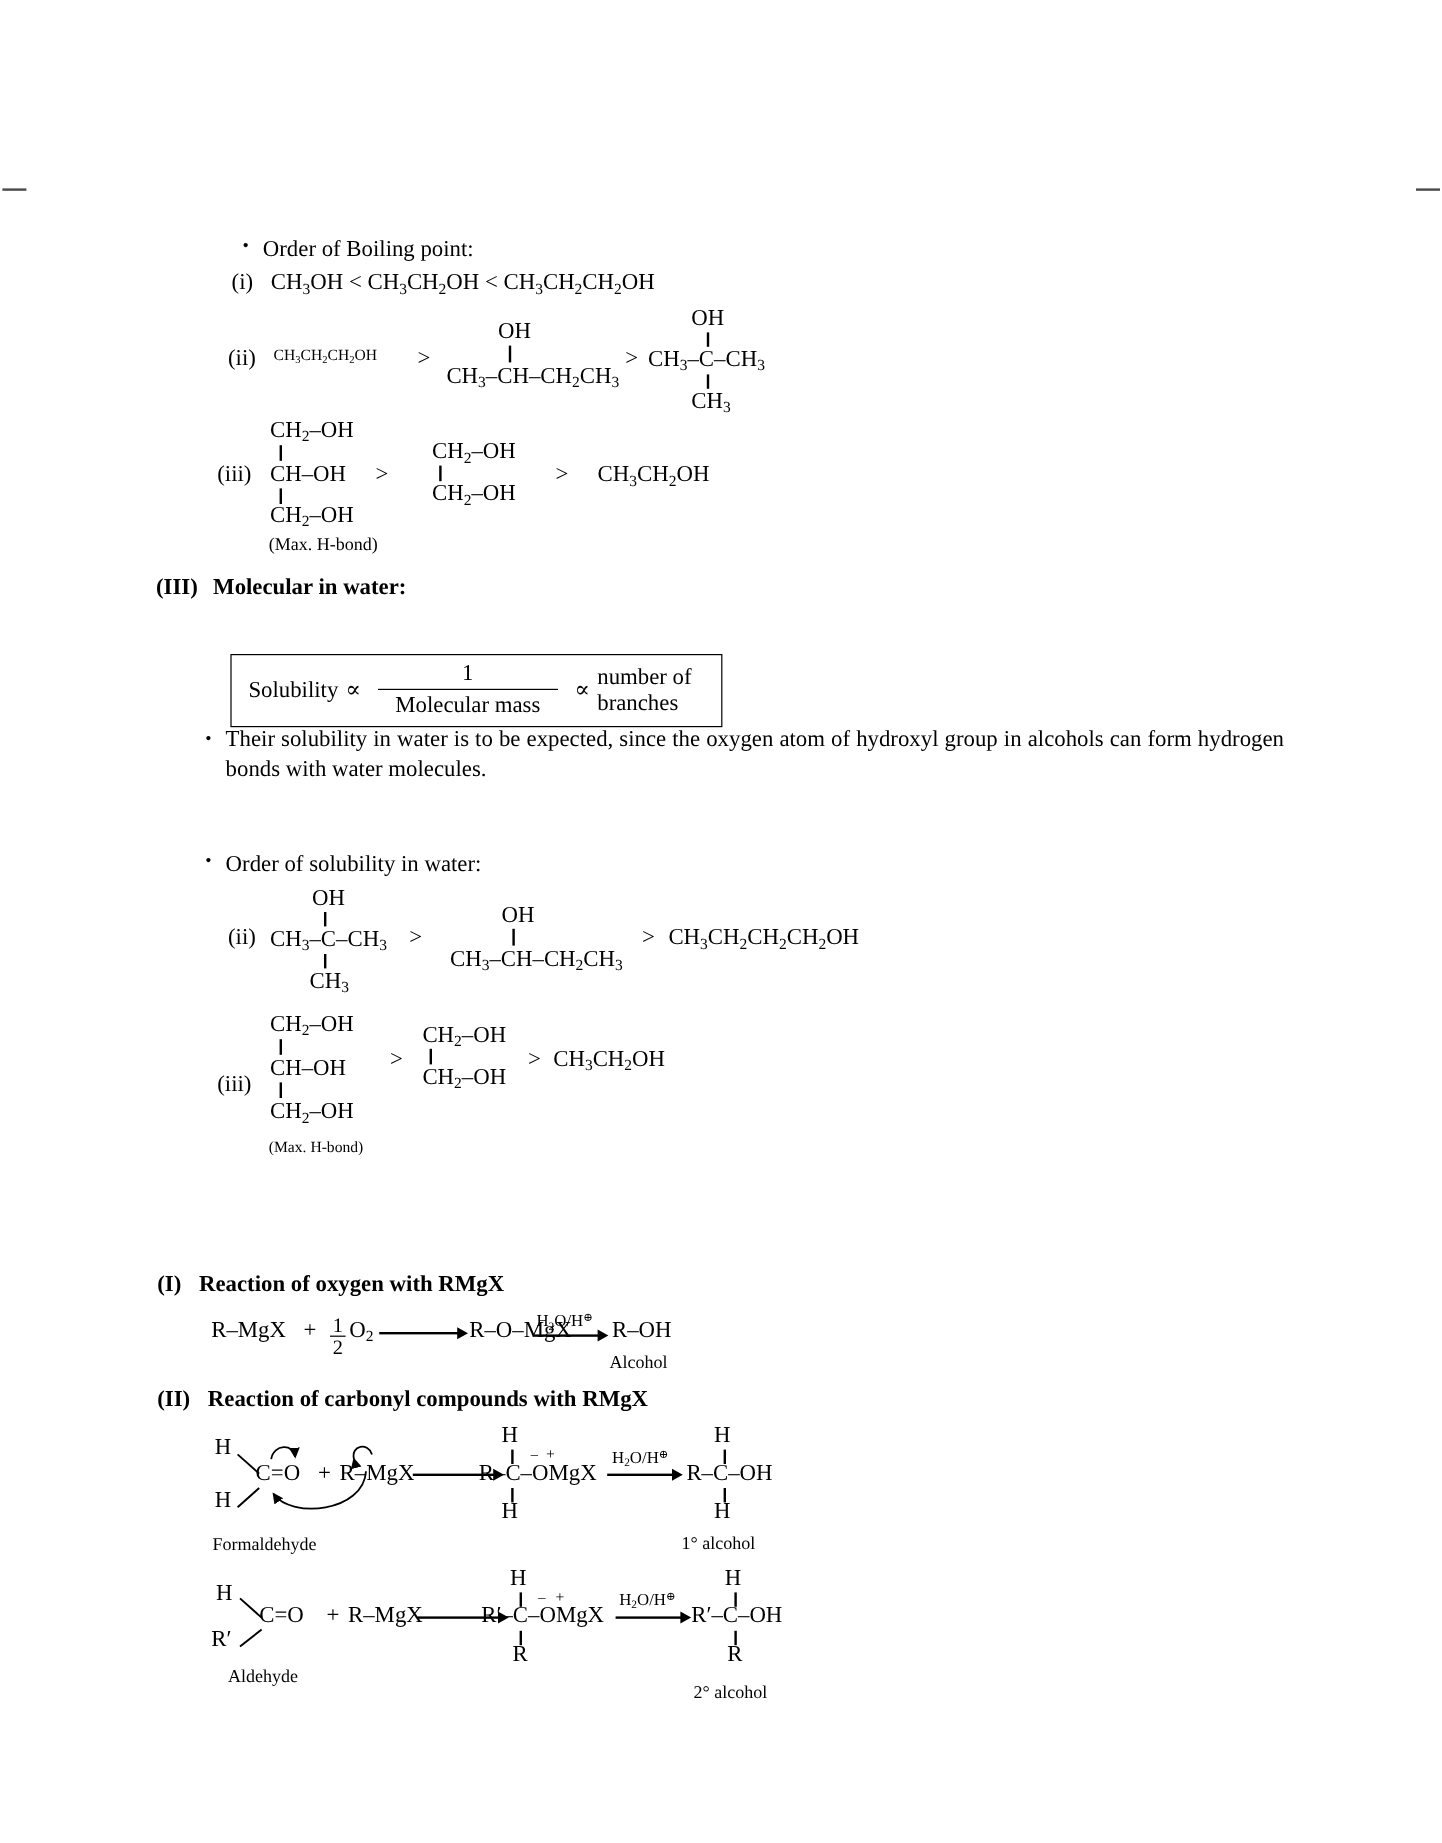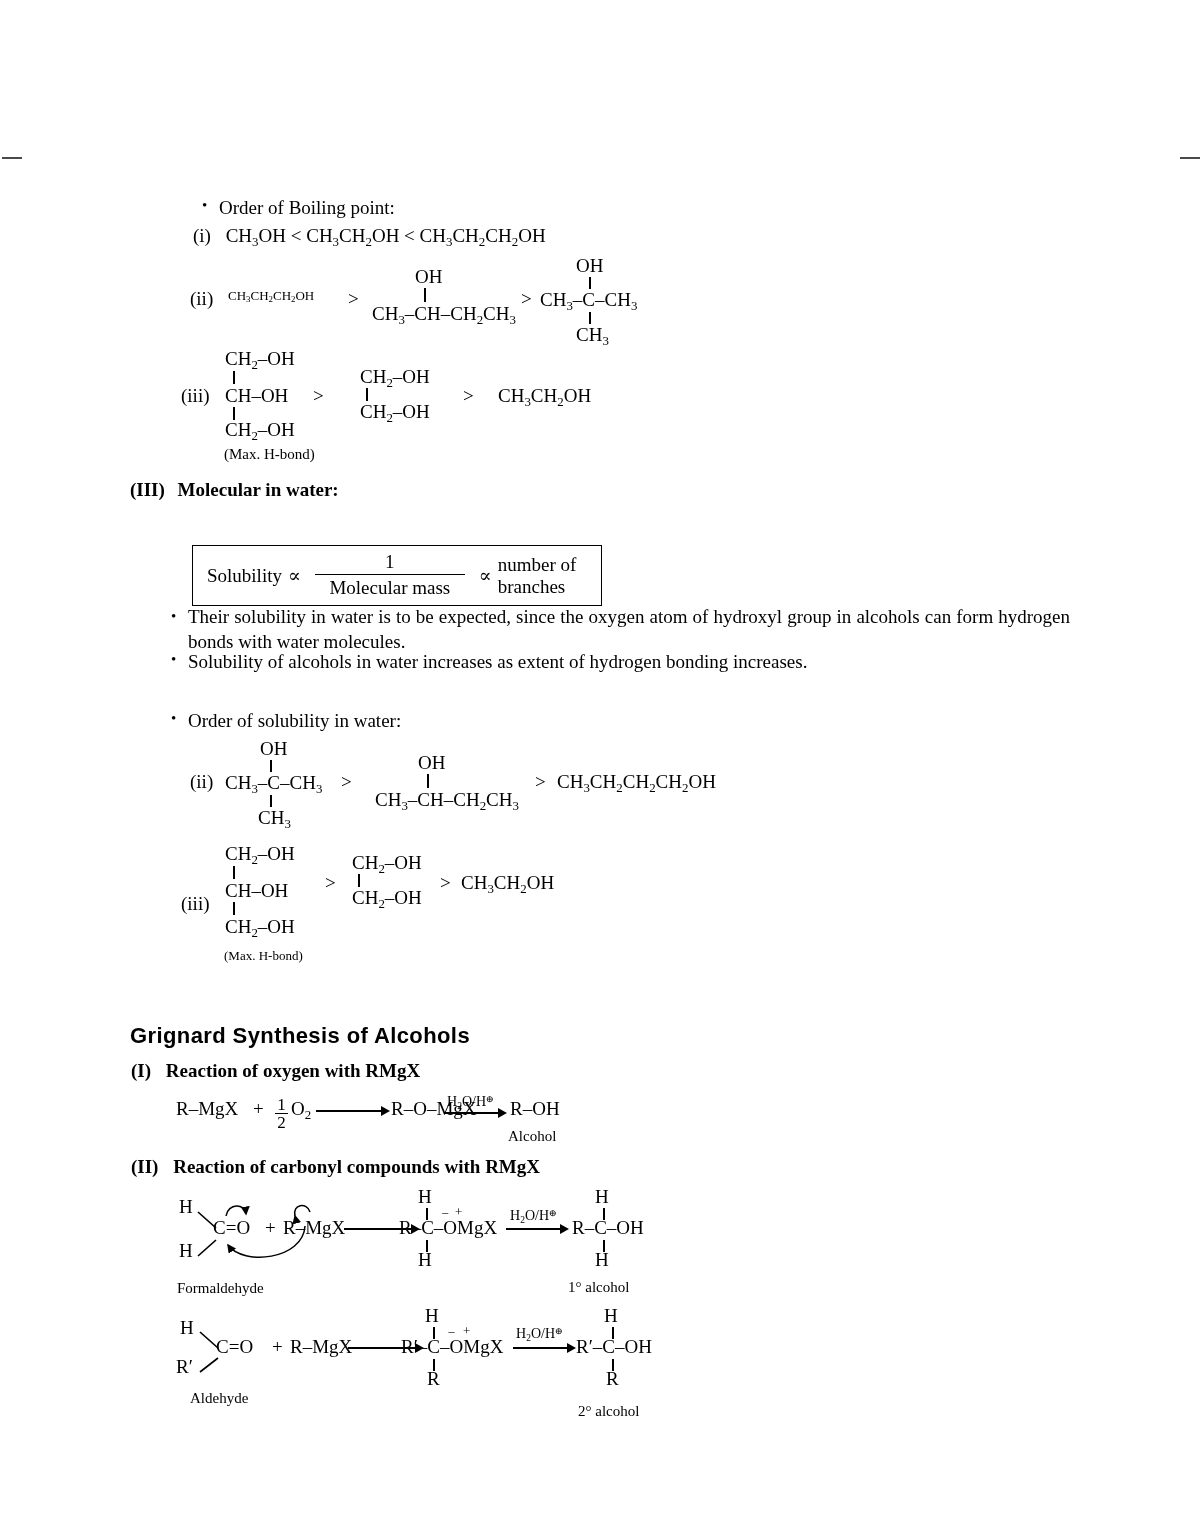--- a/index.html
+++ b/index.html
@@ -243,23 +243,20 @@
       <span class="den">Molecular mass</span>
     </span>
     <span style="margin:0 6px;">∝</span>
     <span>number of branches</span>
   </div>
 
   <div class="para" style="left:188px; top:604px; width:882px;">
     <span>Their solubility in water is to be expected, since the oxygen atom of hydroxyl group in alcohols can form hydrogen bonds with water molecules.</span>
   </div>
 
-  <div class="bullet" style="left:188px; top:652px;">
-    <span>Solubility of alcohols in water increases as extent of hydrogen bonding increases.</span>
-  </div>
 
 
   <div class="bullet" style="left:188px; top:711px;">
     <span>Order of solubility in water:</span>
   </div>
 
   <div class="romanitem" style="left:190px; top:771px;">
     <span>(ii)</span>
   </div>
 
@@ -292,23 +289,20 @@
 
   <div class="abs" style="left:325px; top:872px; font-size:19px;">&gt;</div>
 
   <div class="abs" style="left:352px; top:852px; font-size:19px;">CH<sub>2</sub>–OH</div>
   <div class="vbond" style="left:358px; top:874px; height:13px;"></div>
   <div class="abs" style="left:352px; top:887px; font-size:19px;">CH<sub>2</sub>–OH</div>
 
   <div class="abs" style="left:440px; top:872px; font-size:19px;">&gt;</div>
   <div class="abs" style="left:461px; top:872px; font-size:19px;">CH<sub>3</sub>CH<sub>2</sub>OH</div>
 
-  <div class="h2big" style="left:130px; top:1023px;">
-    <span>Grignard Synthesis of Alcohols</span>
-  </div>
 
   <div class="headbold" style="left:131px; top:1060px;">
     <span>(I)</span>
     <span style="margin-left:10px;">Reaction of oxygen with RMgX</span>
   </div>
 
   <div class="abs" style="left:176px; top:1098px; font-size:19px;">
     <span>R–MgX</span>
   </div>
   <div class="abs" style="left:253px; top:1098px; font-size:19px;">

